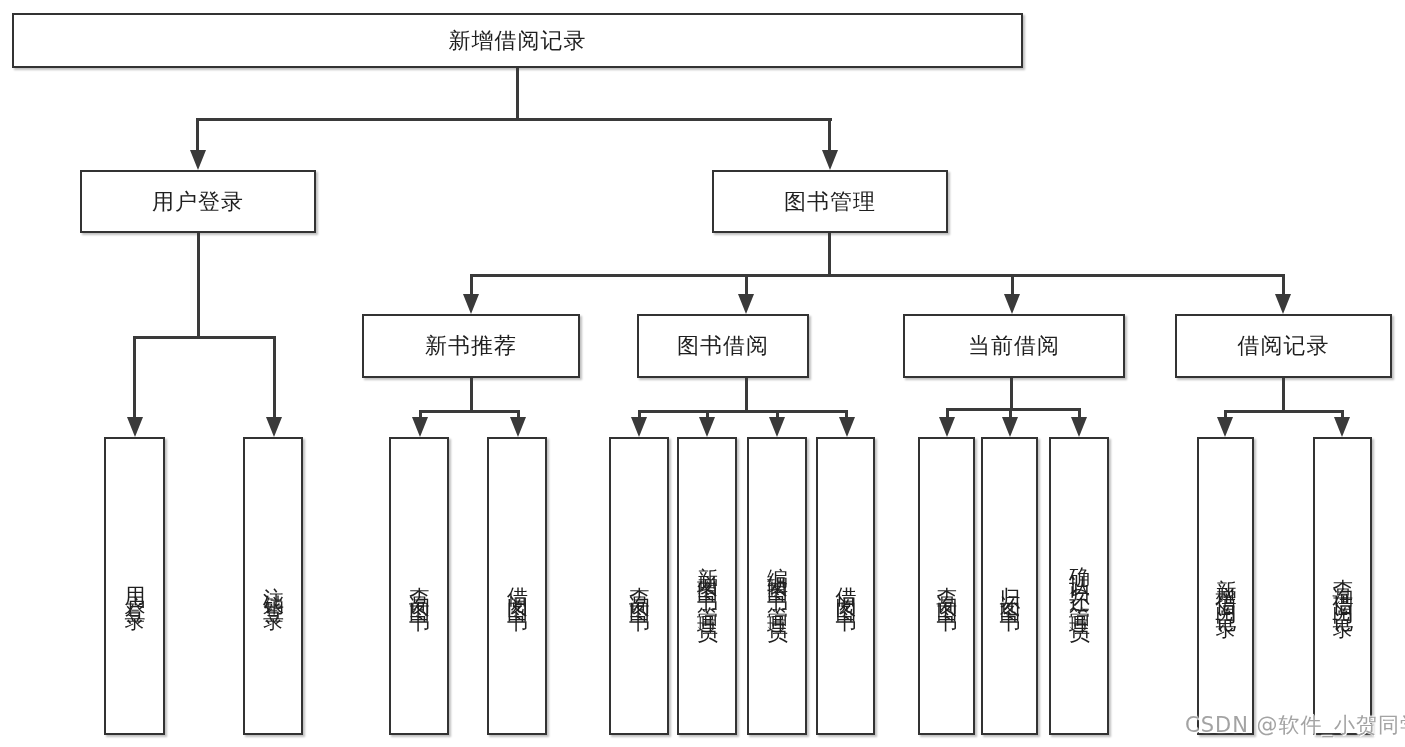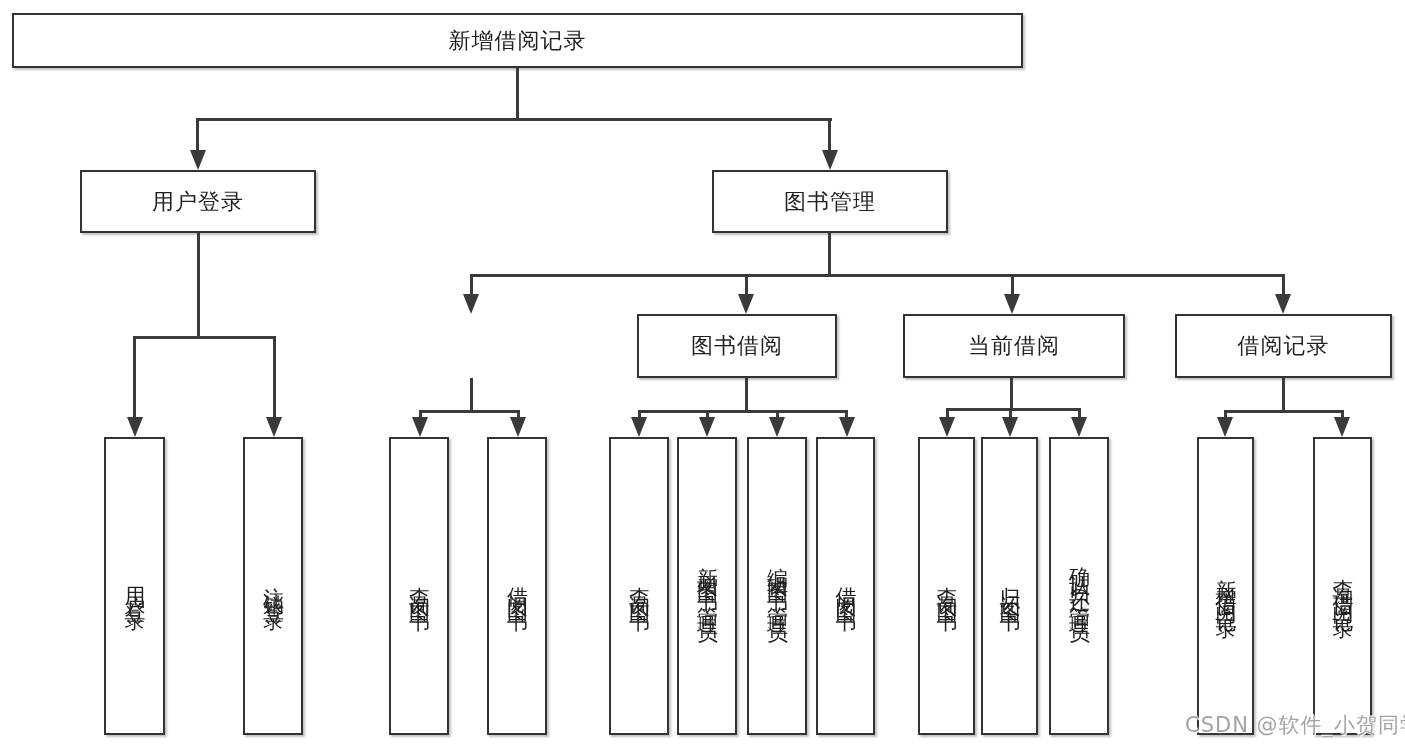--- a/index.html
+++ b/index.html
@@ -66,21 +66,22 @@
   <div class="hline" style="left:470px;top:274px;width:814px"></div>
   <div class="vline" style="left:470px;top:274px;height:22px"></div>
   <span class="arrow" style="left:463px;top:294px"></span>
   <div class="vline" style="left:745px;top:274px;height:22px"></div>
   <span class="arrow" style="left:738px;top:294px"></span>
   <div class="vline" style="left:1011px;top:274px;height:22px"></div>
   <span class="arrow" style="left:1004px;top:294px"></span>
   <div class="vline" style="left:1282px;top:274px;height:22px"></div>
   <span class="arrow" style="left:1275px;top:294px"></span>
 
-  <div class="hbox" style="left:637px;top:314px;width:200px;height:64px">图书借阅</div>
+  <div class="hbox" style="left:362px;top:314px;width:218px;height:64px">新书推荐</div>
+  <div class="hbox" style="left:637px;top:314px;width:172px;height:64px">图书借阅</div>
   <div class="hbox" style="left:903px;top:314px;width:222px;height:64px">当前借阅</div>
   <div class="hbox" style="left:1175px;top:314px;width:217px;height:64px">借阅记录</div>
 
   <div class="vline" style="left:470px;top:378px;height:34px"></div>
   <div class="vline" style="left:745px;top:378px;height:34px"></div>
   <div class="vline" style="left:1010px;top:378px;height:32px"></div>
   <div class="vline" style="left:1282px;top:378px;height:34px"></div>
 
   <div class="hline" style="left:419px;top:410px;width:101px"></div>
   <div class="vline" style="left:419px;top:410px;height:10px"></div>

